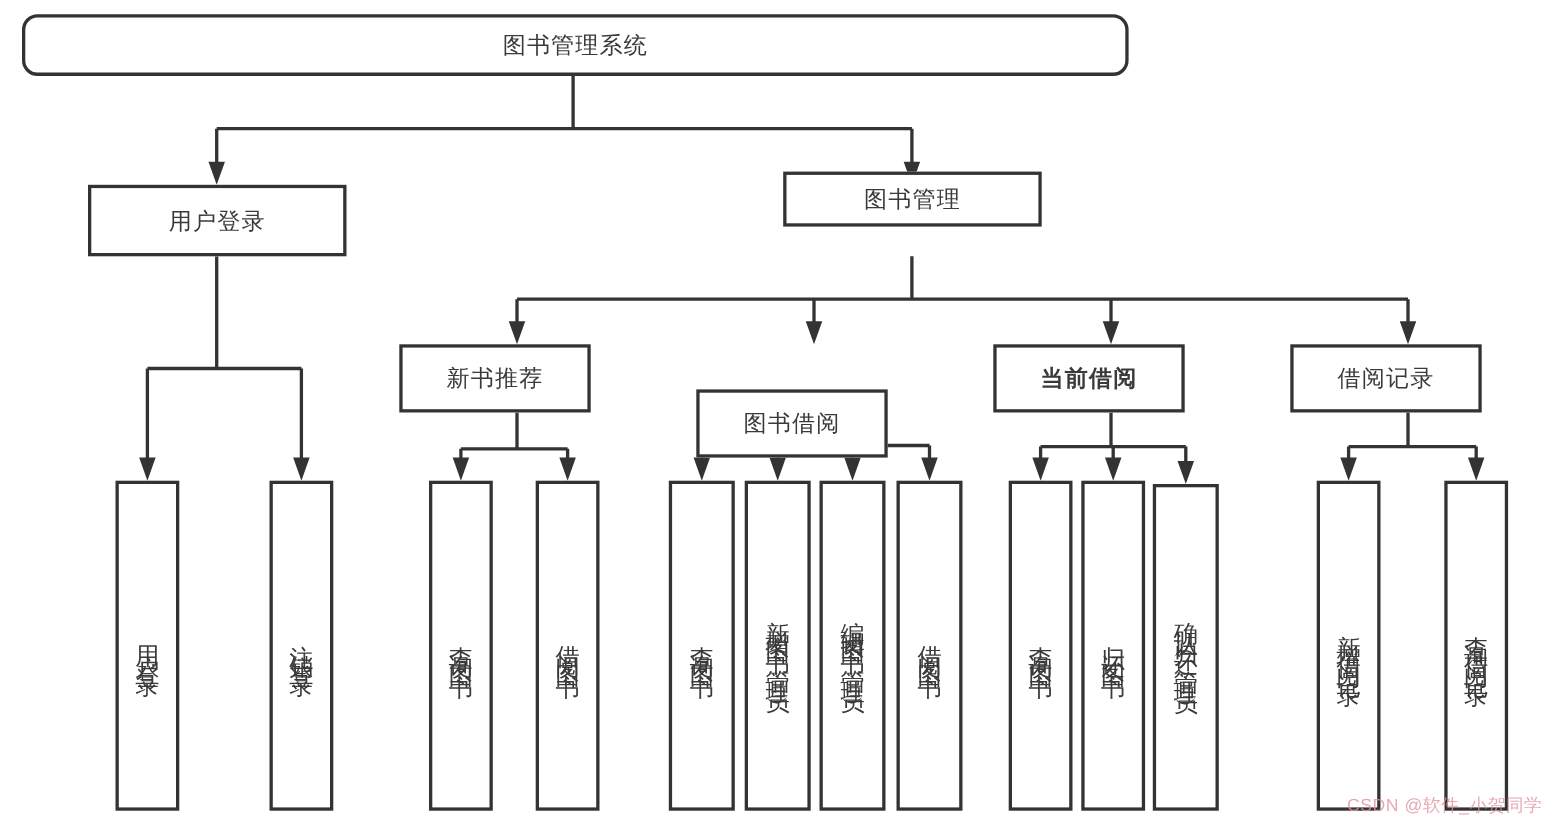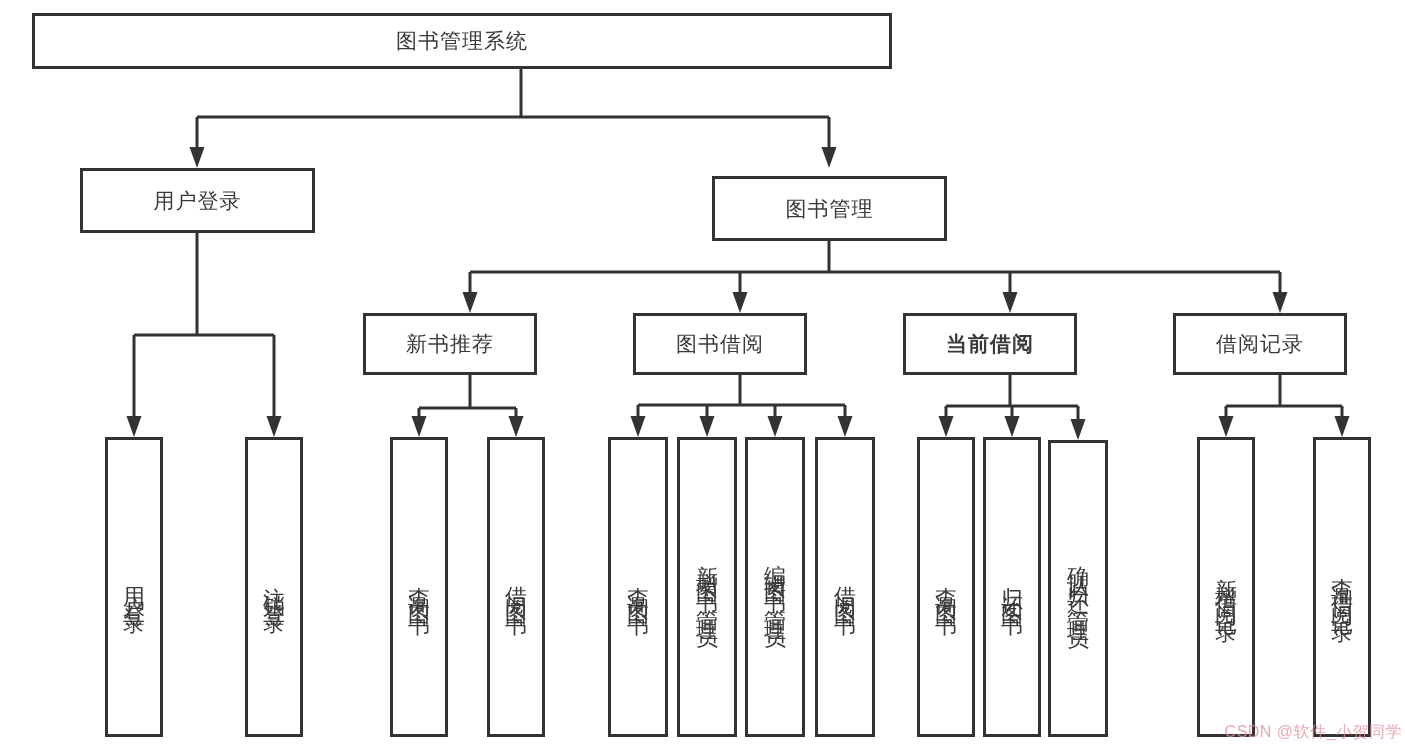--- a/index.html
+++ b/index.html
@@ -35,26 +35,26 @@
   .leaf .vtext{
     writing-mode:vertical-rl;
     text-orientation:mixed;
     color:#3a3a3a;
     font-size:22px;
     letter-spacing:9px;
     line-height:1;
     white-space:nowrap;
   }
   
-  .n-root{left:32px;top:13px;width:860px;height:56px;}
+  .n-root{left:20px;top:13px;width:1006px;height:56px;border-radius:14px;}
   .n-user-login{left:80px;top:168px;width:235px;height:65px;}
-  .n-book-mgmt{left:712px;top:176px;width:235px;height:65px;}
+  .n-book-mgmt{left:712px;top:156px;width:235px;height:50px;}
   .n-l3{top:313px;width:174px;height:62px;}
   .n-new-book{left:363px;}
-  .n-book-borrow{left:633px;}
+  .n-book-borrow{left:633px;margin-top:41px;}
   .n-current-borrow{left:903px;font-weight:bold;}
   .n-borrow-records{left:1173px;}
   
   .lf-user-login{left:105px;}
   .lf-logout{left:245px;}
   .lf-nb-query{left:390px;}
   .lf-nb-borrow{left:487px;}
   .lf-bb-query{left:608px;width:60px;}
   .lf-bb-add{left:677px;width:60px;}
   .lf-bb-edit{left:745px;width:60px;}

